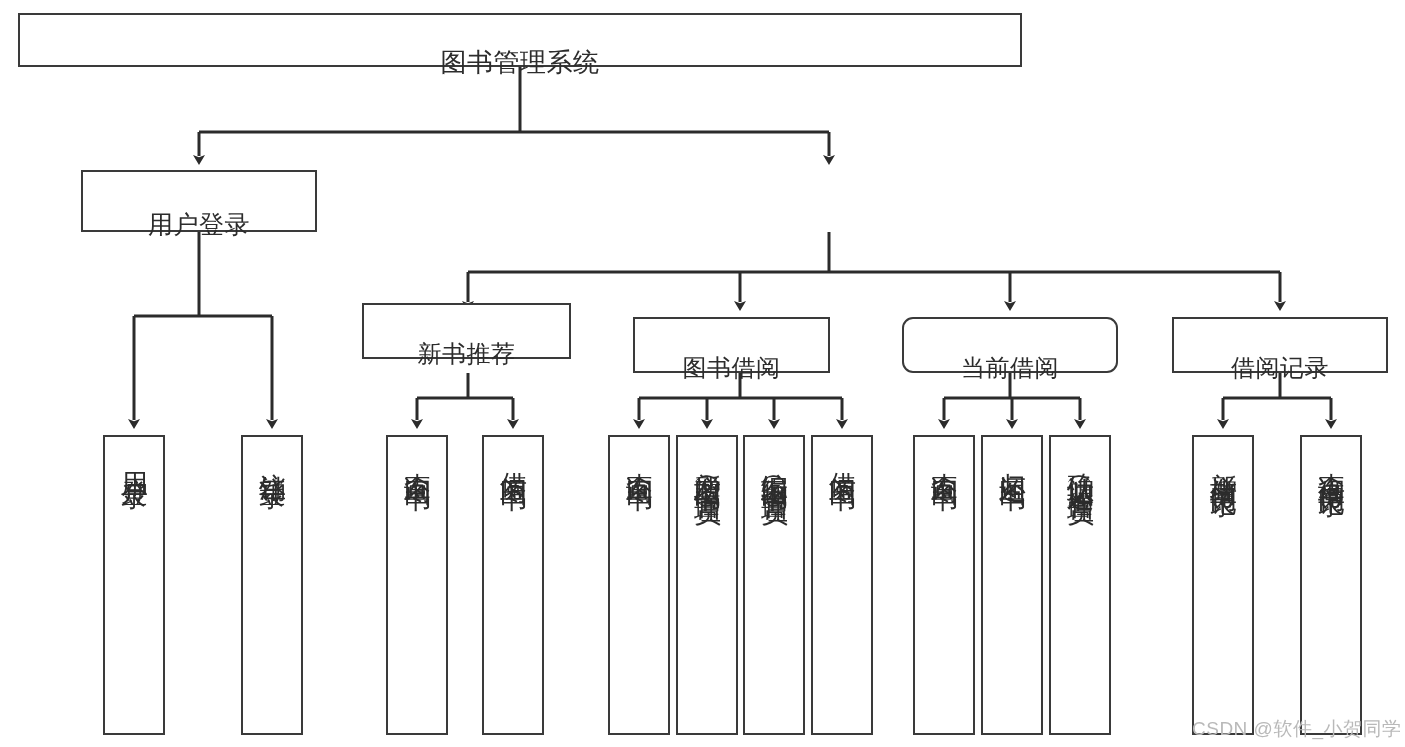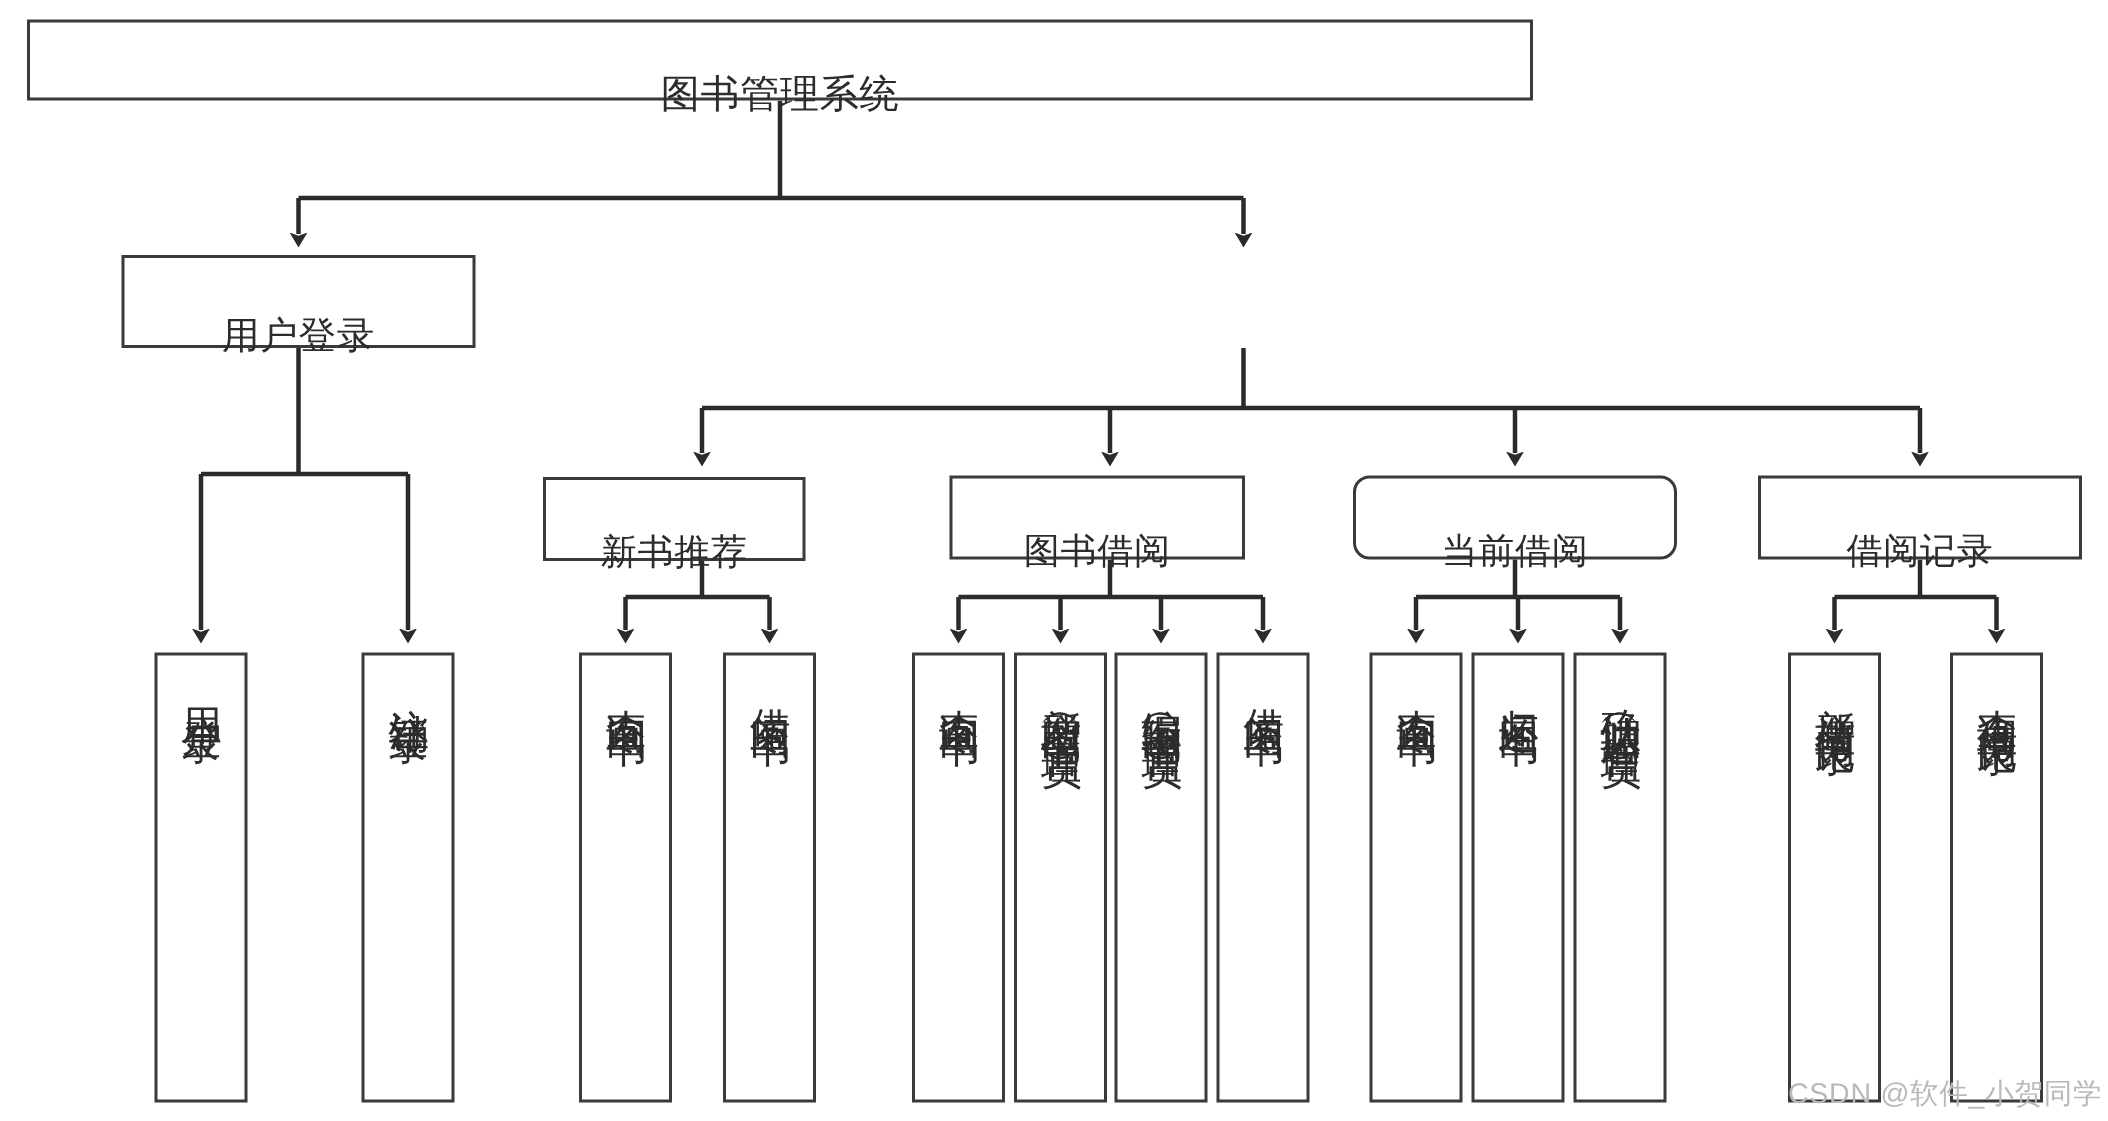--- a/index.html
+++ b/index.html
@@ -130,21 +130,21 @@
   </svg>
 
   <div class="node horiz root" style="left:18px; top:13px; width:1004px; height:54px;">
     <span class="label">图书管理系统</span>
   </div>
 
   <div class="node horiz lvl2" style="left:81px; top:170px; width:236px; height:62px;">
     <span class="label">用户登录</span>
   </div>
 
-  <div class="node horiz lvl3" style="left:362px; top:318px; width:175px; height:56px;">
+  <div class="node horiz lvl3" style="left:362px; top:303px; width:209px; height:56px;">
     <span class="label">新书推荐</span>
   </div>
   <div class="node horiz lvl3" style="left:633px; top:317px; width:197px; height:56px;align-items:center;">
     <span class="label">图书借阅</span>
   </div>
   <div class="node horiz lvl3" style="left:902px; top:317px; width:216px; height:56px;border-radius:11px;">
     <span class="label">当前借阅</span>
   </div>
   <div class="node horiz lvl3" style="left:1172px; top:317px; width:216px; height:56px;justify-content:center;">
     <span class="label">借阅记录</span>

